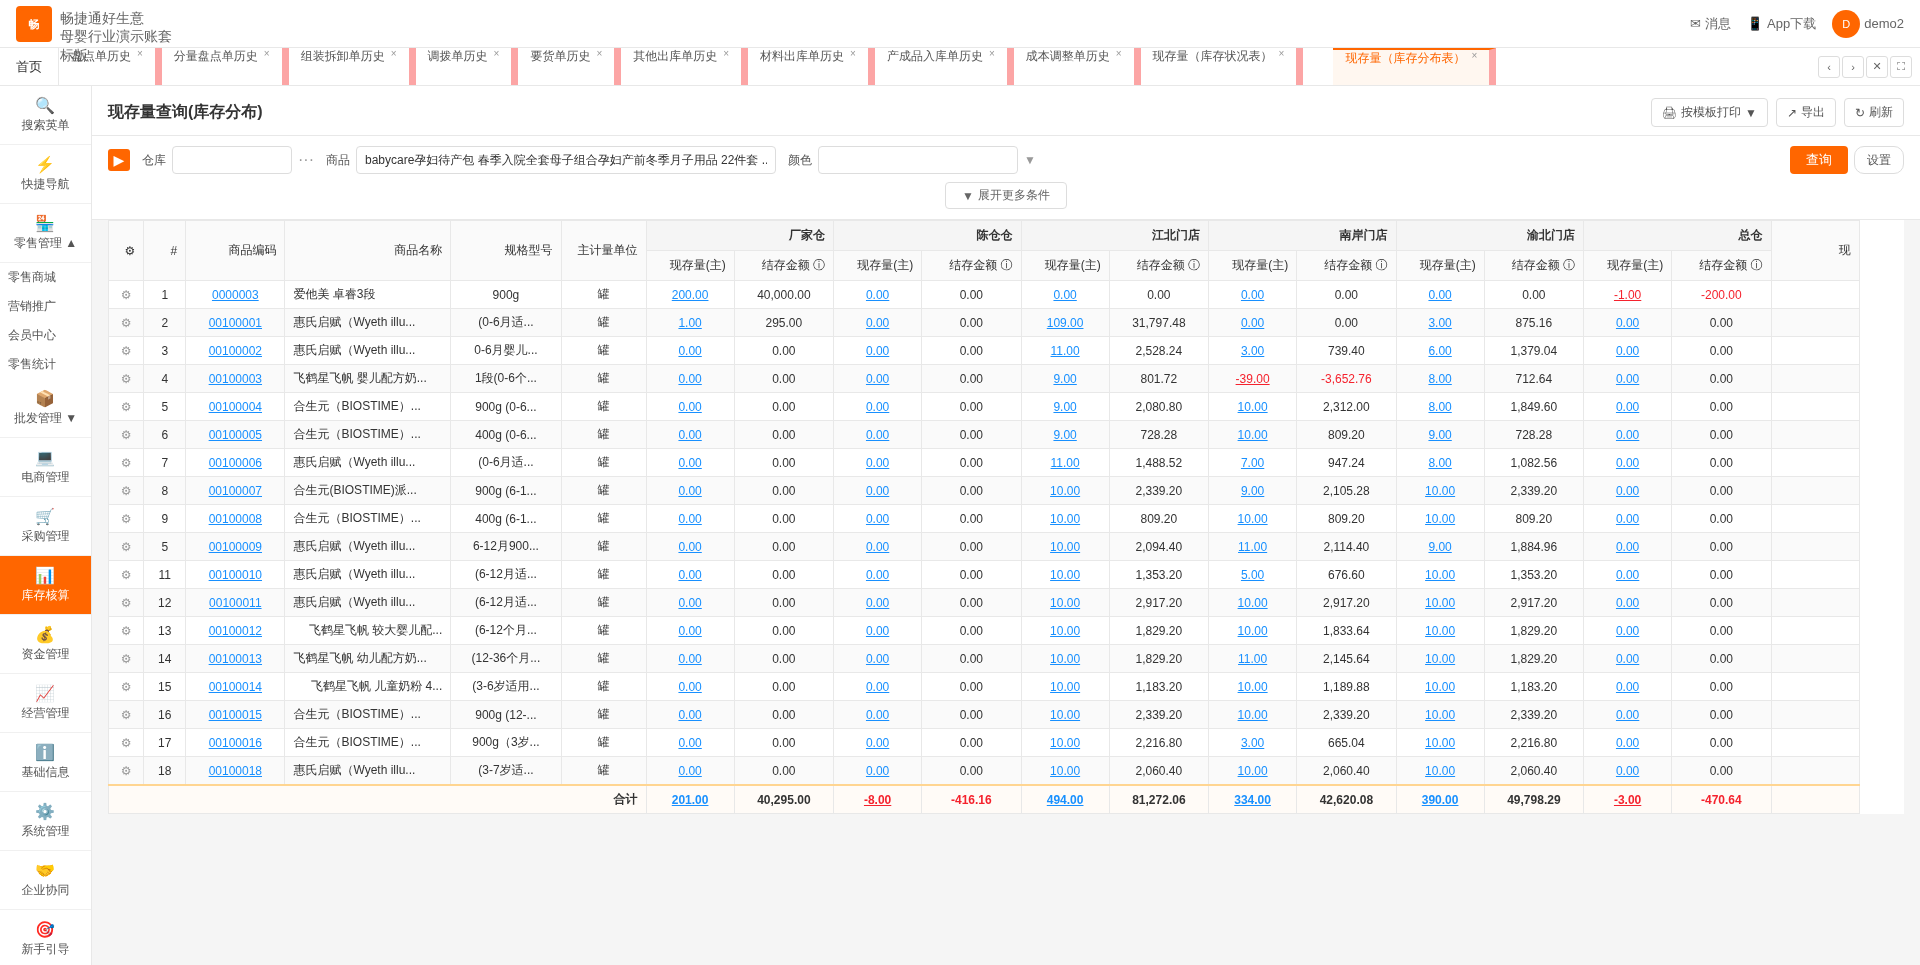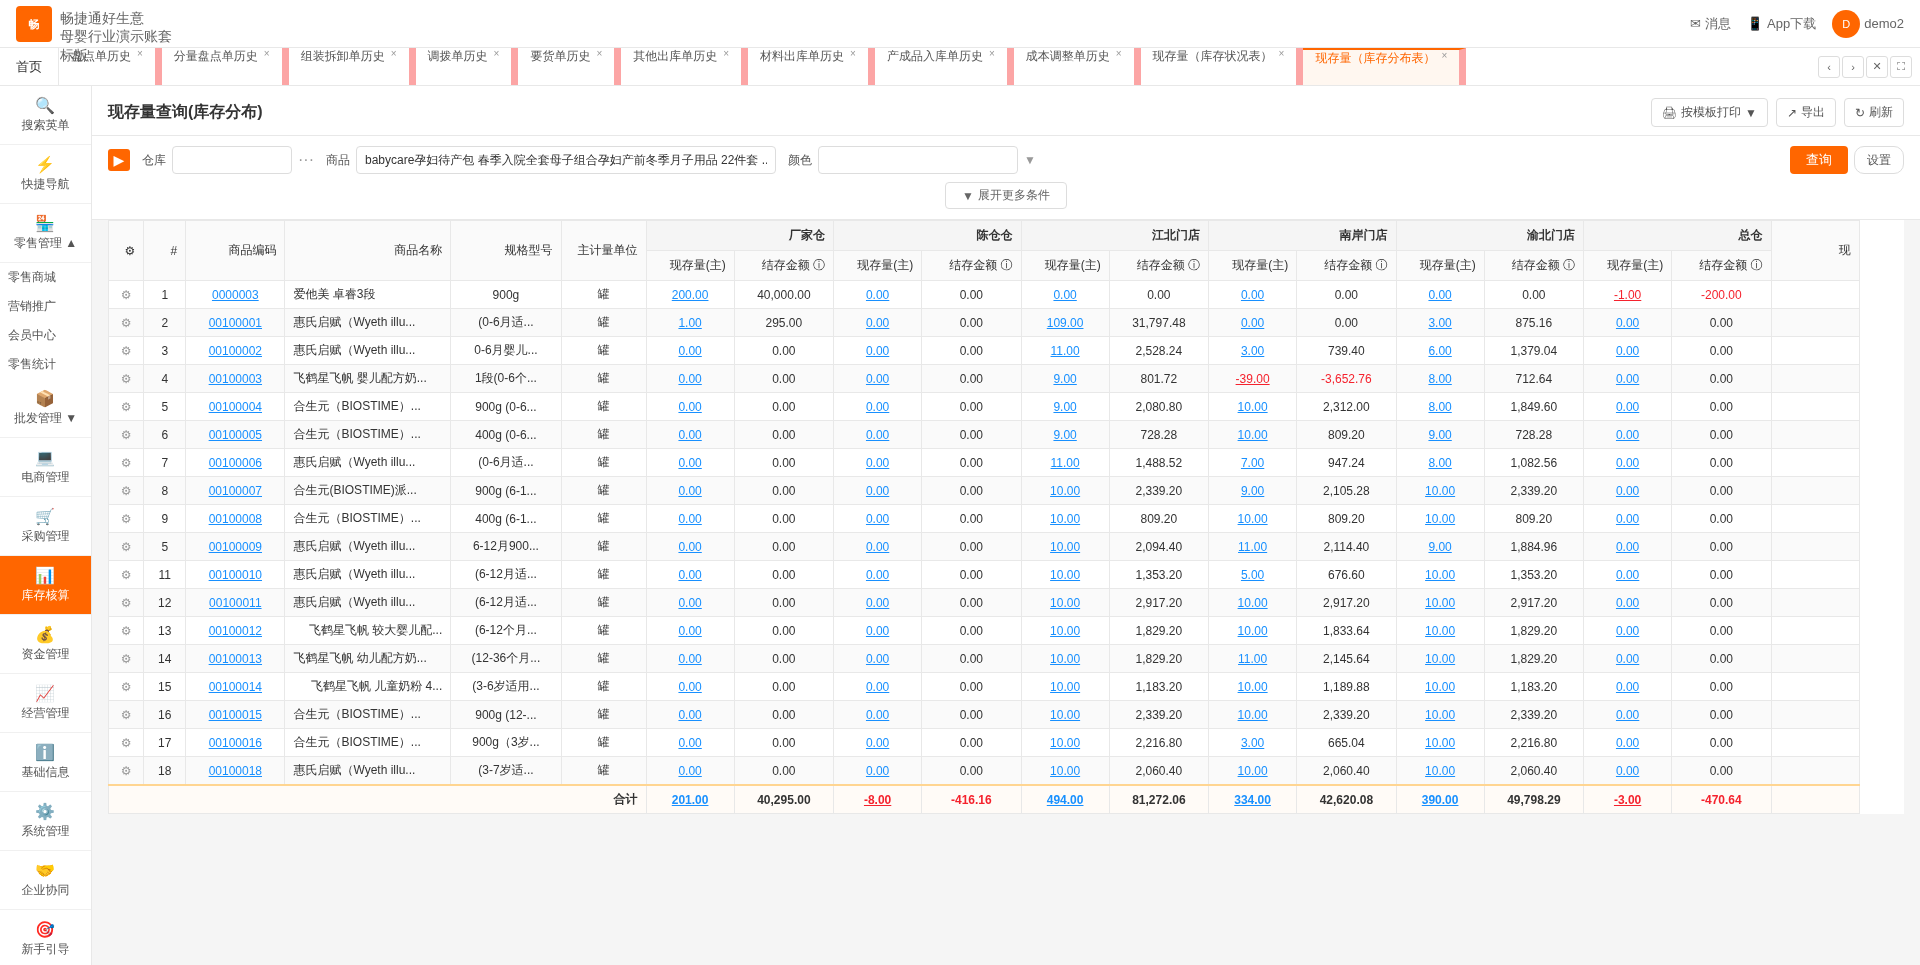--- a/index.html
+++ b/index.html
@@ -91,20 +91,21 @@
       border-right: 7px solid #fca5a5;
       white-space: nowrap;
       cursor: pointer;
       font-size: 12px;
       color: #555;
     }
     .tab-item.active {
       background: #fff7f0;
       color: #ff6600;
       border-top: 2px solid #ff6600;
+      margin-left: 30px;
     }
     .tab-close {
       font-size: 10px;
       color: #999;
       cursor: pointer;
     }
     .tab-nav-btns {
       display: flex;
       align-items: center;
       gap: 2px;

